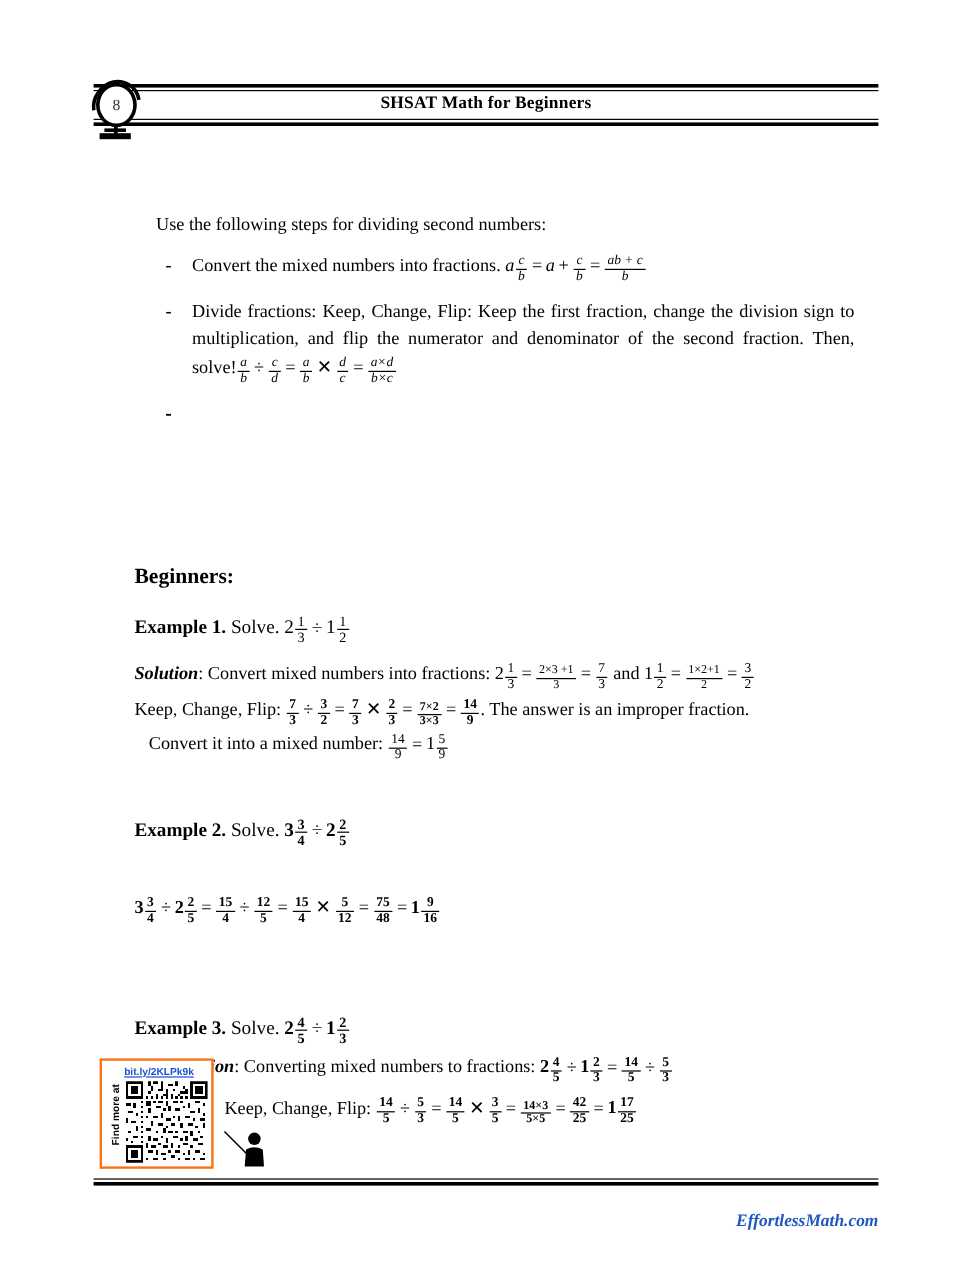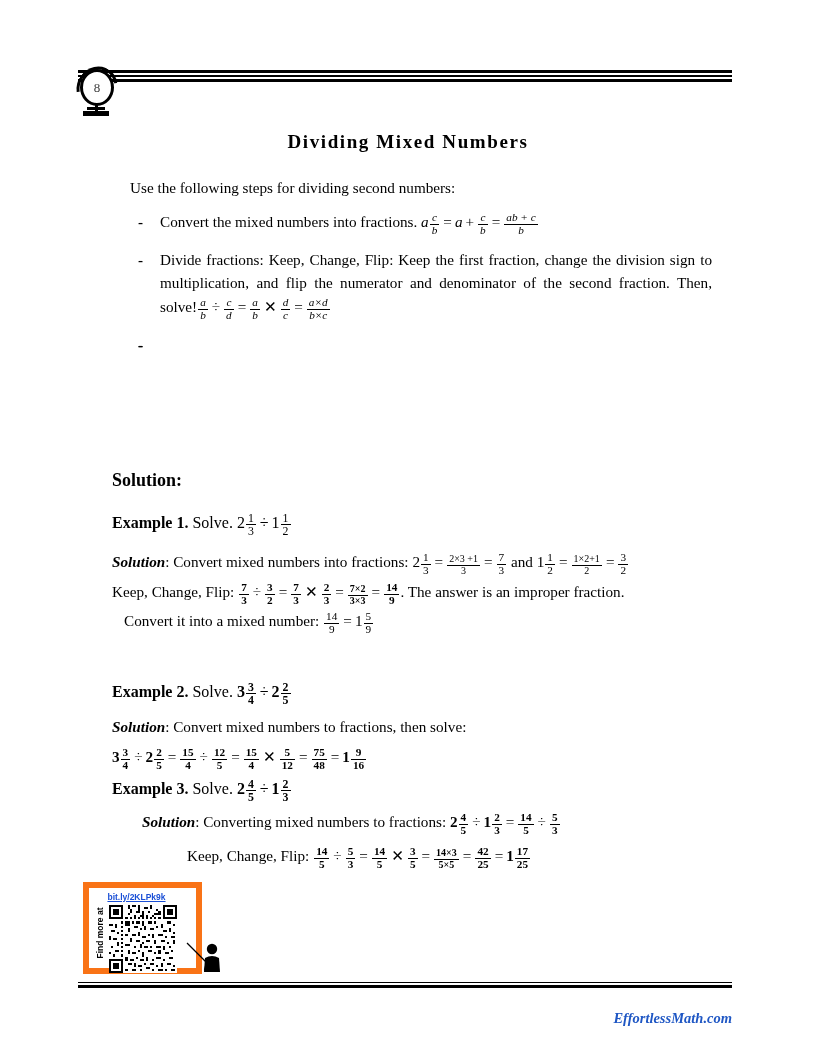--- a/index.html
+++ b/index.html
@@ -161,21 +161,21 @@
 
   .ex1 { top: 512px; }
   .ex1 .line-a { position: absolute; top: 40px; left: 0; white-space: nowrap; }
   .ex1 .line-b { position: absolute; top: 70px; left: 0; white-space: nowrap; }
   .ex1 .line-c { position: absolute; top: 99px; left: 12px; white-space: nowrap; }
 
   .ex2 { top: 681px; }
   .ex2 .line-a { position: absolute; top: 37px; left: 0; white-space: nowrap; }
   .ex2 .line-b { position: absolute; top: 66px; left: 0; white-space: nowrap; }
 
-  .ex3 { top: 778px; }
+  .ex3 { top: 846px; }
   .ex3 .line-a { position: absolute; top: 34px; left: 30px; white-space: nowrap; }
   .ex3 .line-b { position: absolute; top: 68px; left: 75px; white-space: nowrap; }
 
   
   .mi { font-family: "Liberation Serif", serif; font-style: italic; }
   .mn { font-family: "Liberation Serif", serif; }
   .mb { font-weight: bold; }
   .op { padding: 0 3px; }
 
   .frac {
@@ -198,23 +198,23 @@
   }
   .frac.tiny .num, .frac.tiny .den { font-size: 0.66em; }
   .mixed { display: inline-block; }
   .mixed .whole { font-size: 1em; }
 
   
   .qr-box {
     position: absolute;
     left: 83px;
     top: 882px;
-    width: 119px;
+    width: 95px;
     height: 92px;
-    border: 6px solid #f97316;
+    border: 2px solid #f97316;
     background: #fff;
     box-sizing: border-box;
   }
   .qr-link {
     position: absolute;
     left: 0; top: 4px;
     width: 95px;
     text-align: center;
     font-family: "Liberation Sans", sans-serif;
     font-size: 8.5px;
@@ -270,34 +270,34 @@
 </style>
 </head>
 <body>
 
 <div class="page">
 
   <div class="header">
     <div class="rule-thick"></div>
     <div class="header-gap"></div>
     <div class="rule-thin"></div>
+    <div class="header-title-row">SHSAT Math for Beginners</div>
     <div class="rule-thin"></div>
     <div class="header-gap"></div>
     <div class="rule-thick"></div>
   </div>
 
   <div class="page-badge">
     <div class="badge-arc"></div>
     <div class="badge-circle">8</div>
     <div class="badge-stem"></div>
     <div class="badge-foot"></div>
     <div class="badge-base"></div>
   </div>
 
-  <div class="section-title">Dividing Mixed Numbers</div>
 
   <div class="content">
     <p class="intro">Use the following steps for dividing second numbers:</p>
 
     <ul class="bullets">
 
       <li>
         <span class="dash">-</span>
         <span>Convert the mixed numbers into fractions.</span>
         <span class="math">
@@ -314,21 +314,21 @@
         <span class="dash">-</span>
       </li>
 
       <li class="justify">
         <span class="dash">-</span>
       </li>
 
     </ul>
   </div>
 
-  <div class="examples-head">Solution:</div>
+  <div class="examples-head">Beginners:</div>
 
   <div class="ex-block ex1">
     <div class="ex-title">
       <b>Example 1.</b>
       <span>Solve.</span>
       <span class="math">
         <span class="mixed"><span class="whole mn">2</span><span class="frac"><span class="num mn">1</span><span class="den mn">3</span></span></span><span class="op">÷</span><span class="mixed"><span class="whole mn">1</span><span class="frac"><span class="num mn">1</span><span class="den mn">2</span></span></span>
       </span>
     </div>
 
@@ -362,24 +362,20 @@
 
   <div class="ex-block ex2">
     <div class="ex-title">
       <b>Example 2.</b>
       <span>Solve.</span>
       <span class="math">
         <span class="mixed mb"><span class="whole">3</span><span class="frac"><span class="num">3</span><span class="den">4</span></span></span><span class="op">÷</span><span class="mixed mb"><span class="whole">2</span><span class="frac"><span class="num">2</span><span class="den">5</span></span></span>
       </span>
     </div>
 
-    <div class="line-a">
-      <span class="sol-label">Solution</span><span>:</span>
-      <span>Convert mixed numbers to fractions, then solve:</span>
-    </div>
 
     <div class="line-b">
       <span class="math">
         <span class="mixed mb"><span class="whole">3</span><span class="frac"><span class="num">3</span><span class="den">4</span></span></span><span class="op">÷</span><span class="mixed mb"><span class="whole">2</span><span class="frac"><span class="num">2</span><span class="den">5</span></span></span><span class="op">=</span><span class="frac"><span class="num mb">15</span><span class="den mb">4</span></span><span class="op">÷</span><span class="frac"><span class="num mb">12</span><span class="den mb">5</span></span><span class="op">=</span><span class="frac"><span class="num mb">15</span><span class="den mb">4</span></span><span class="op">✕</span><span class="frac"><span class="num mb">5</span><span class="den mb">12</span></span><span class="op">=</span><span class="frac"><span class="num mb">75</span><span class="den mb">48</span></span><span class="op">=</span><span class="mixed mb"><span class="whole">1</span><span class="frac"><span class="num">9</span><span class="den">16</span></span></span>
       </span>
     </div>
   </div>
 
   <div class="ex-block ex3">
     <div class="ex-title">

